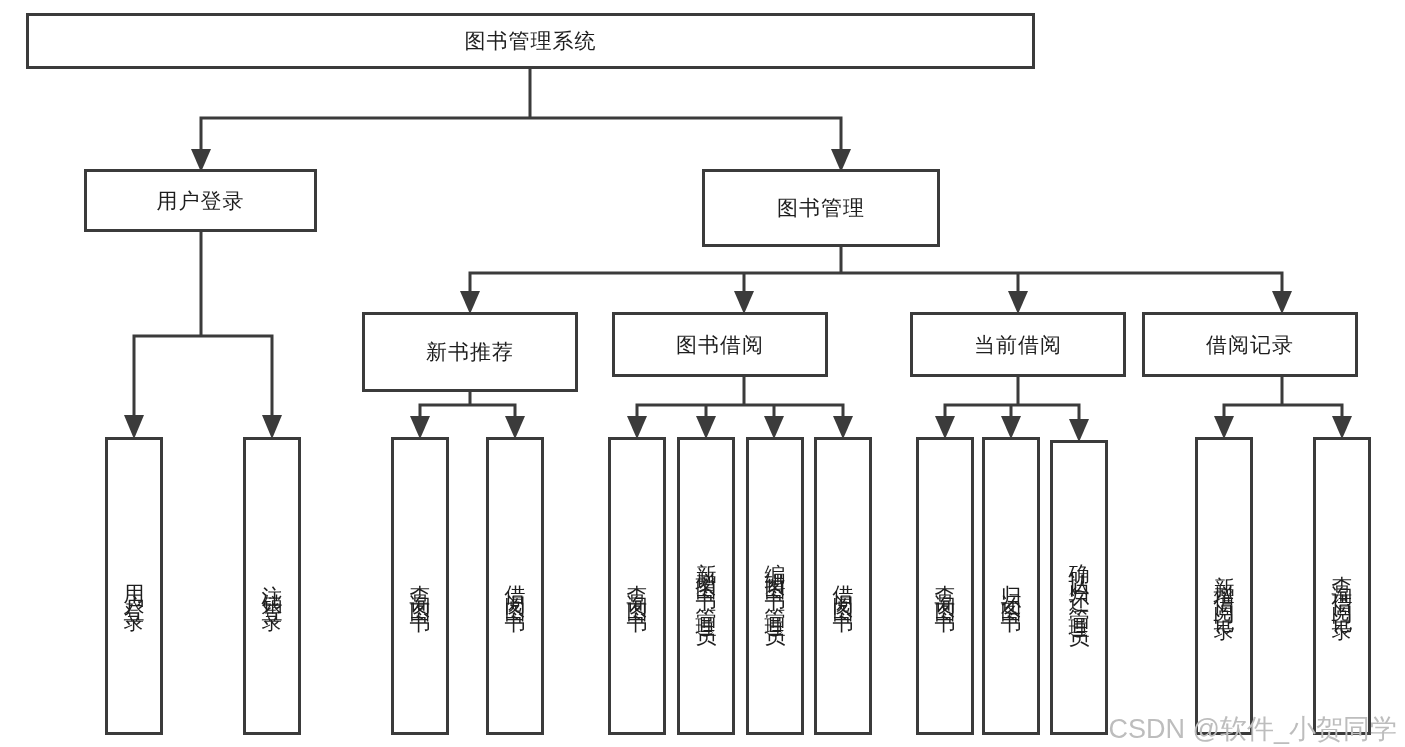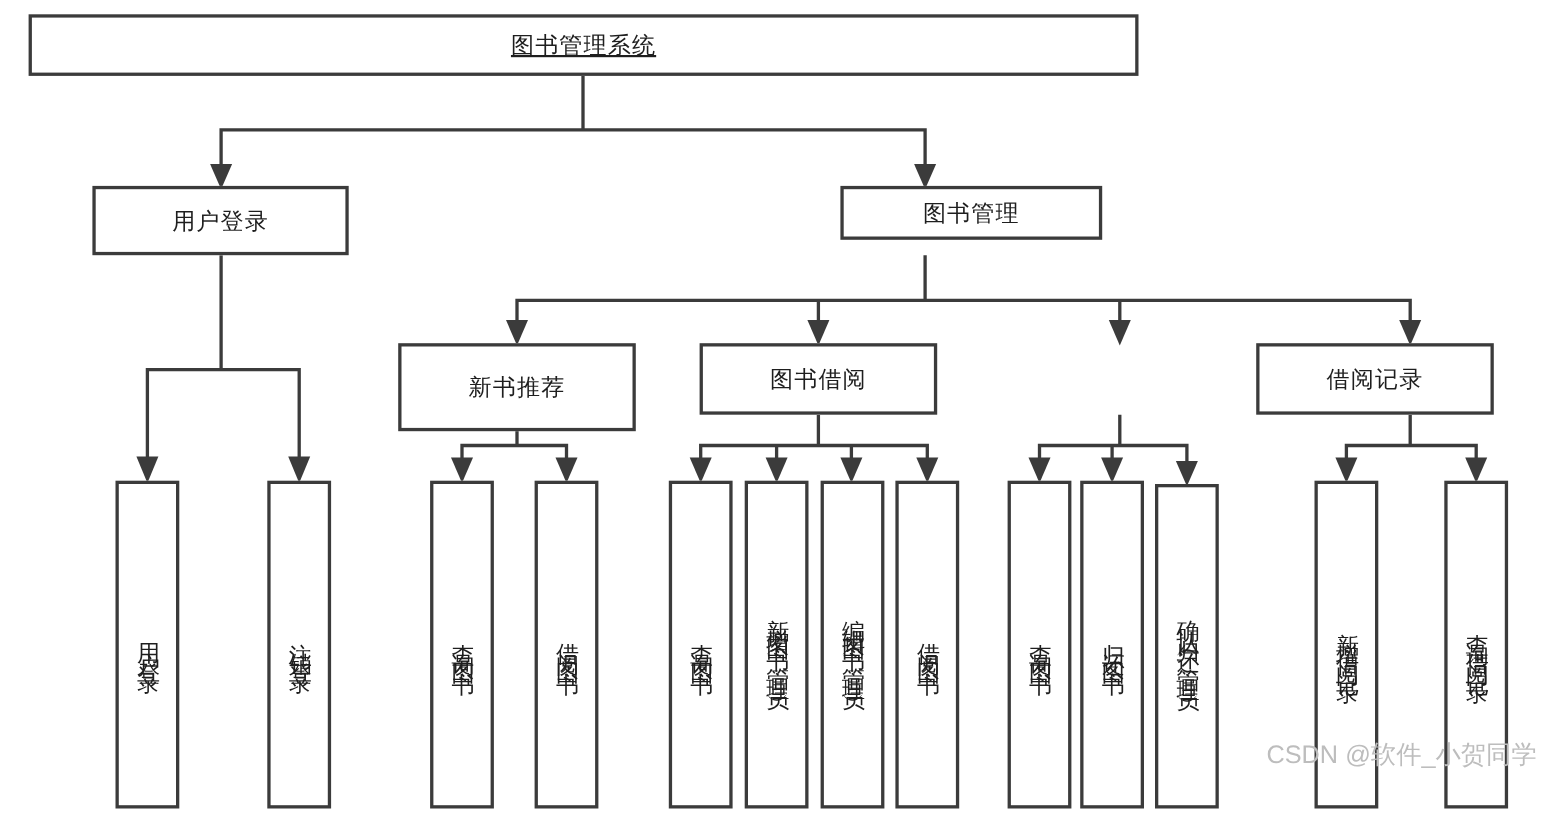--- a/index.html
+++ b/index.html
@@ -41,25 +41,25 @@
   }
   .leaf .vtext{
     writing-mode:vertical-rl;
     text-orientation:mixed;
     line-height:1.15;
     letter-spacing:9px;
     font-size:21px;
     color:var(--text);
   }
   
-  #root-box  {left:26px;  top:13px;  width:1009px; height:56px;text-decoration:underline;}
+  #root-box  {left:26px;  top:13px;  width:1009px; height:56px;}
   #n-login   {left:84px;  top:169px; width:233px;  height:63px;}
-  #n-bookmgr {left:764px; top:169px; width:238px;  height:49px;}
+  #n-bookmgr {left:702px; top:169px; width:238px;  height:78px;}
   #g-newbook {left:362px; top:312px; width:216px;  height:80px;}
-  #g-borrow  {left:636px; top:312px; width:216px;  height:65px;}
+  #g-borrow  {left:612px; top:312px; width:216px;  height:65px;}
   #g-current {left:910px; top:312px; width:216px;  height:65px;}
   #g-records {left:1142px;top:312px; width:216px;  height:65px;}
   
   .leaf{width:58px;height:298px;top:437px;}
   #l-userlogin {left:105px;}
   #l-logout    {left:243px;}
   #l-query1    {left:391px;}
   #l-borrow1   {left:486px;}
   #l-query2    {left:608px;}
   #l-addbook   {left:677px;}
@@ -67,22 +67,22 @@
   #l-borrow2   {left:814px;}
   #l-query3    {left:916px;}
   #l-return    {left:982px;}
   #l-confirm   {left:1050px;top:440px;height:295px;}
   #l-addrec    {left:1195px;}
   #l-queryrec  {left:1313px;}
   
   #watermark{
     position:absolute;
     right:8px;
-    top:671px;
-    font-size:23px;
+    top:711px;
+    font-size:27px;
     color:var(--watermark);
     z-index:6;
     white-space:nowrap;
     text-align:center;
   }
 </style>
 </head>
 <body>
 
 <div id="stage">
@@ -150,20 +150,23 @@
   <div class="box" id="n-bookmgr">
     <span>图书管理</span>
   </div>
 
   <div class="box" id="g-newbook">
     <span>新书推荐</span>
   </div>
   <div class="box" id="g-borrow">
     <span>图书借阅</span>
   </div>
+  <div class="box" id="g-current">
+    <span>当前借阅</span>
+  </div>
   <div class="box" id="g-records">
     <span>借阅记录</span>
   </div>
 
   <div class="box leaf" id="l-userlogin">
     <span class="vtext">用户登录</span>
   </div>
   <div class="box leaf" id="l-logout">
     <span class="vtext">注销登录</span>
   </div>

